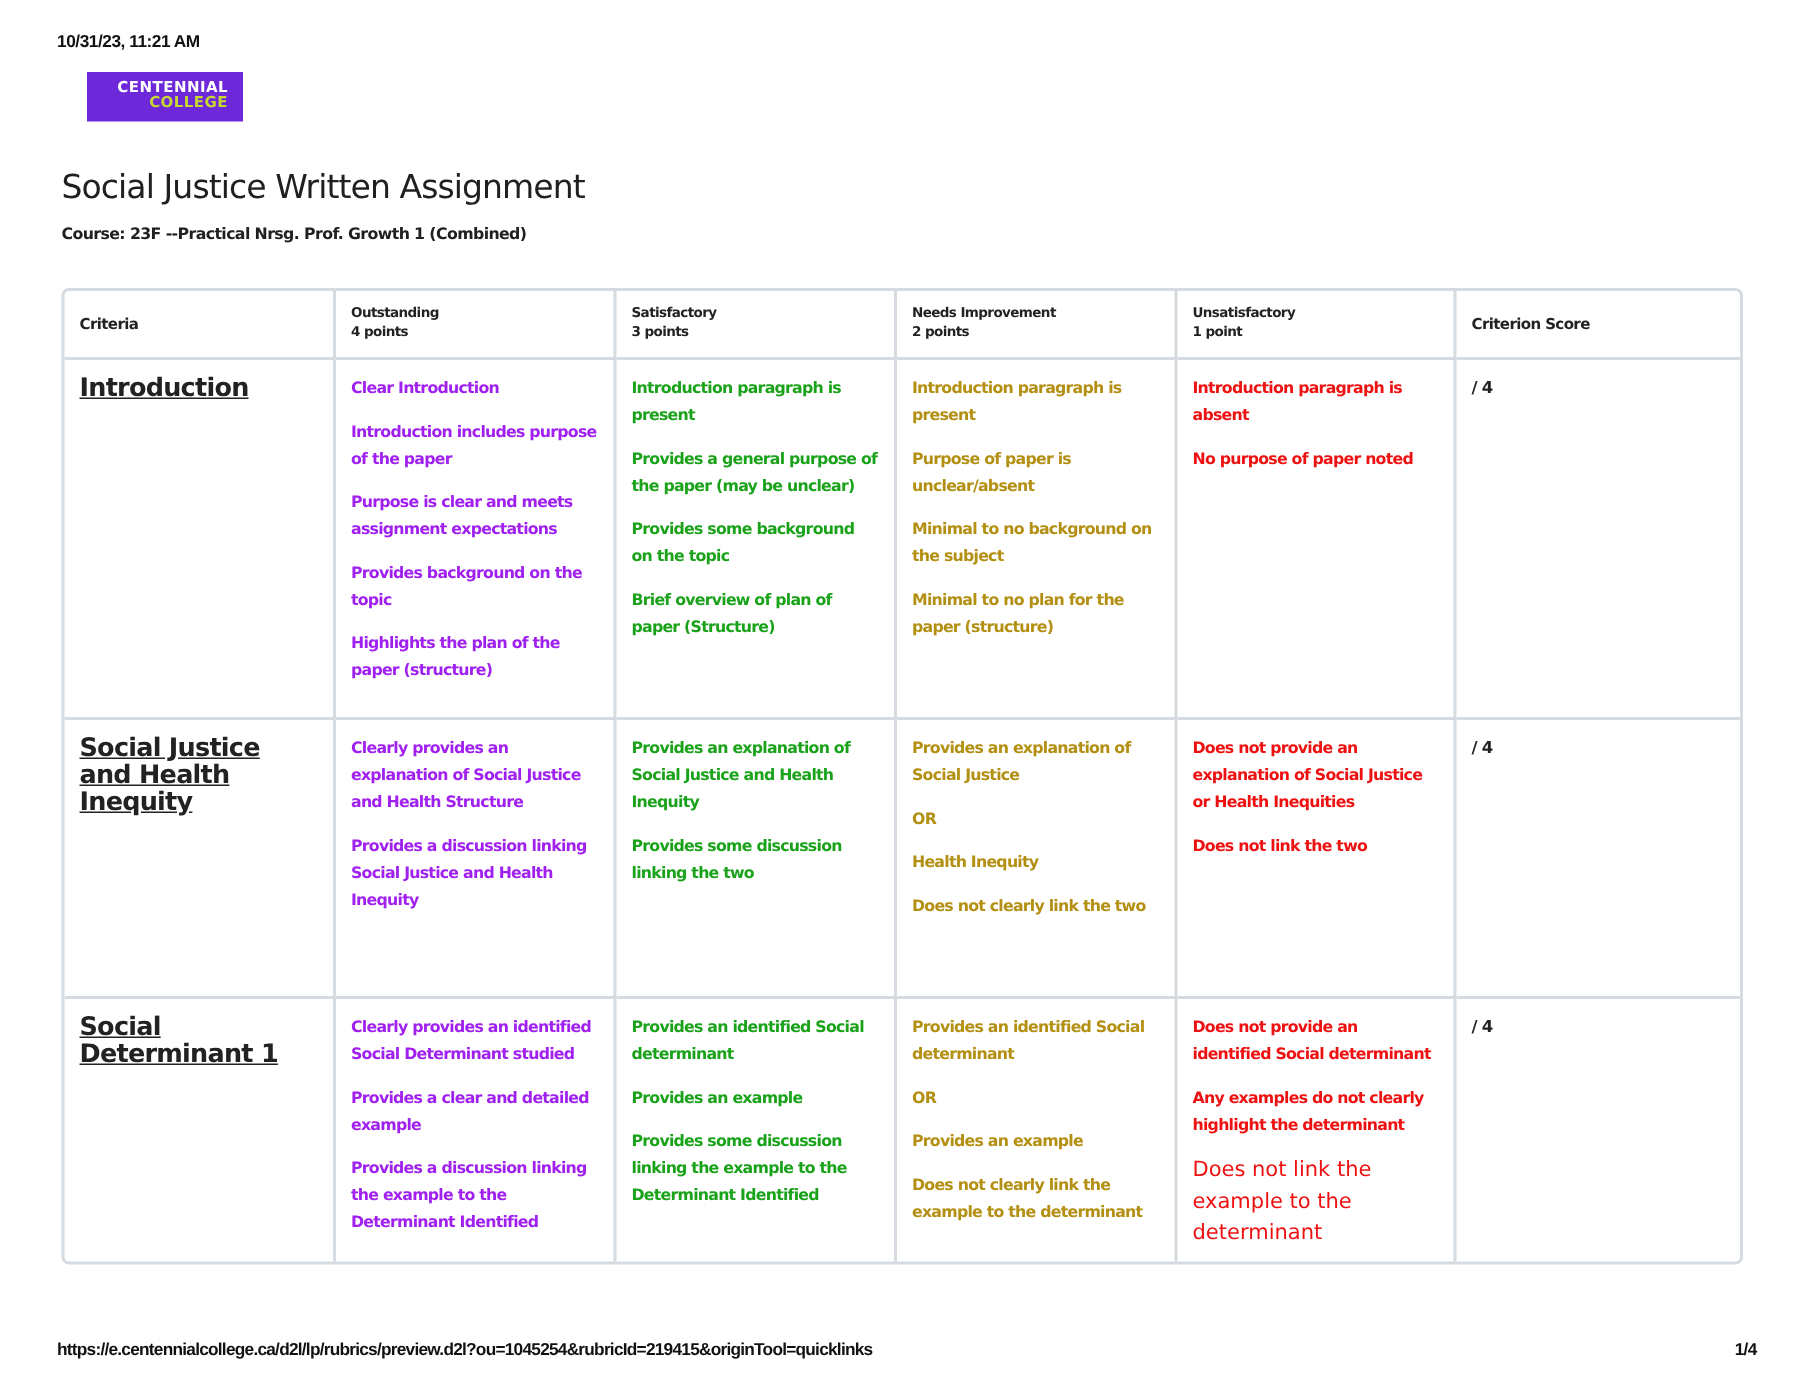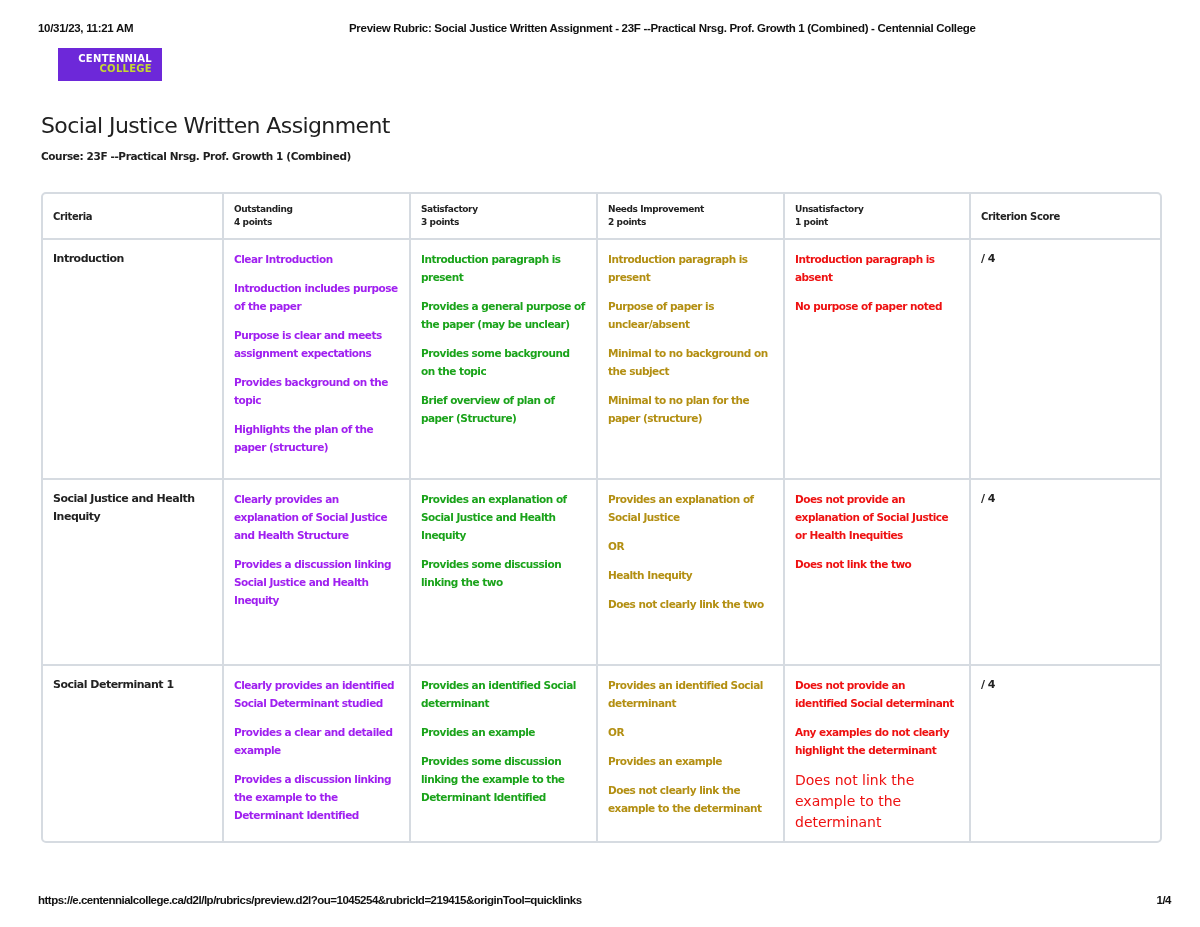--- a/index.html
+++ b/index.html
@@ -104,21 +104,22 @@
     .rubric th.crit-h, .rubric th.score-h { font-size: 10px; }
     .rubric td {
       padding: 10px 10px 8px 10px;
       font-size: 10.5px;
       line-height: 18px;
       letter-spacing: -0.5px;
       font-weight: bold;
     }
     .rubric td.criterion {
       color: #222;
-      font-size: 11px;
+      font-size: 17px;
+      text-decoration: underline;
     }
     .rubric td.score {
       color: #222;
       font-size: 11px;
     }
     .rubric td p { margin: 0 0 11px 0; }
     .rubric td p:last-child { margin-bottom: 0; }
     .lvl-0 { color: #a020f0; }
     .lvl-1 { color: #1aa31a; }
     .lvl-2 { color: #b38f12; }
@@ -138,21 +139,20 @@
       letter-spacing: -0.5px;
     }
     .print-footer .pf-url { position: absolute; left: 0; top: 0; white-space: nowrap; }
     .print-footer .pf-page { position: absolute; right: 0; top: 0; }
   </style>
 </head>
 <body>
 
 <div class="print-header">
   <span class="ph-date">10/31/23, 11:21 AM</span>
-  <span class="ph-title">Preview Rubric: Social Justice Written Assignment - 23F --Practical Nrsg. Prof. Growth 1 (Combined) - Centennial College</span>
 </div>
 
 <div class="logo">
   <span class="l1">CENTENNIAL</span>
   <span class="l2">COLLEGE</span>
 </div>
 
 <h1 class="page-title">Social Justice Written Assignment</h1>
 <div class="course">Course: 23F --Practical Nrsg. Prof. Growth 1 (Combined)</div>
 

